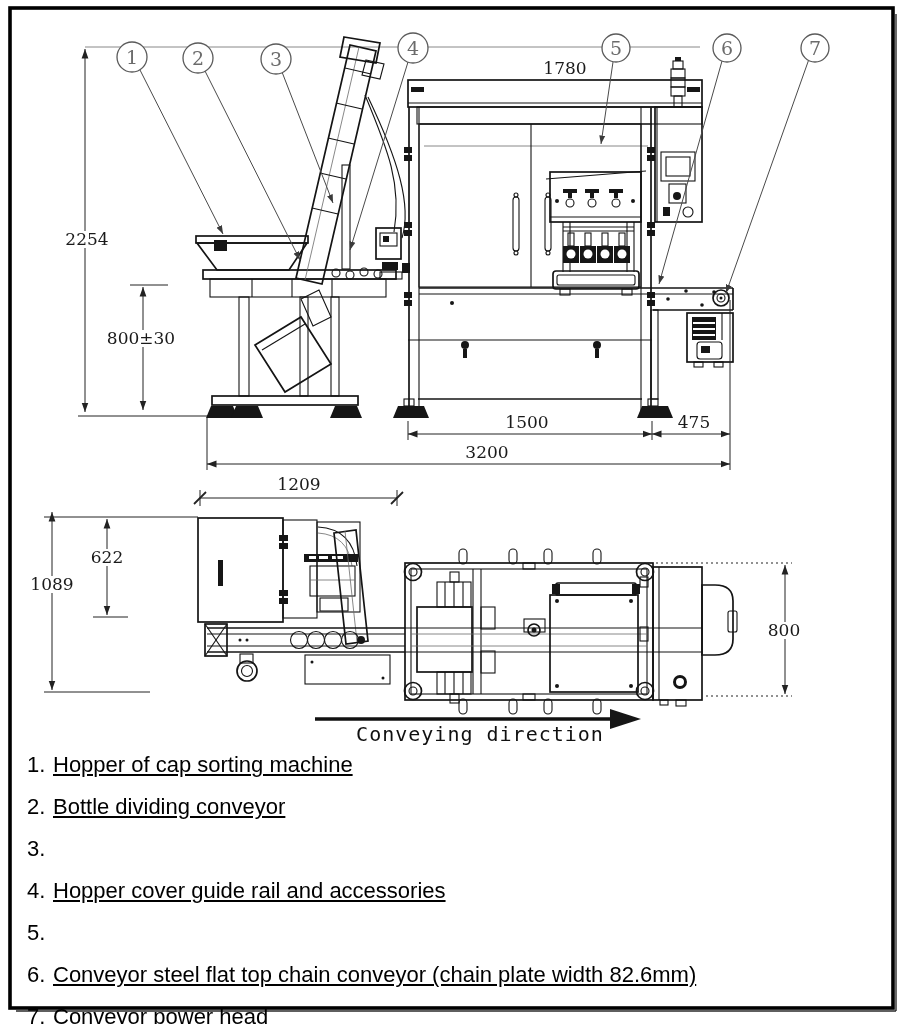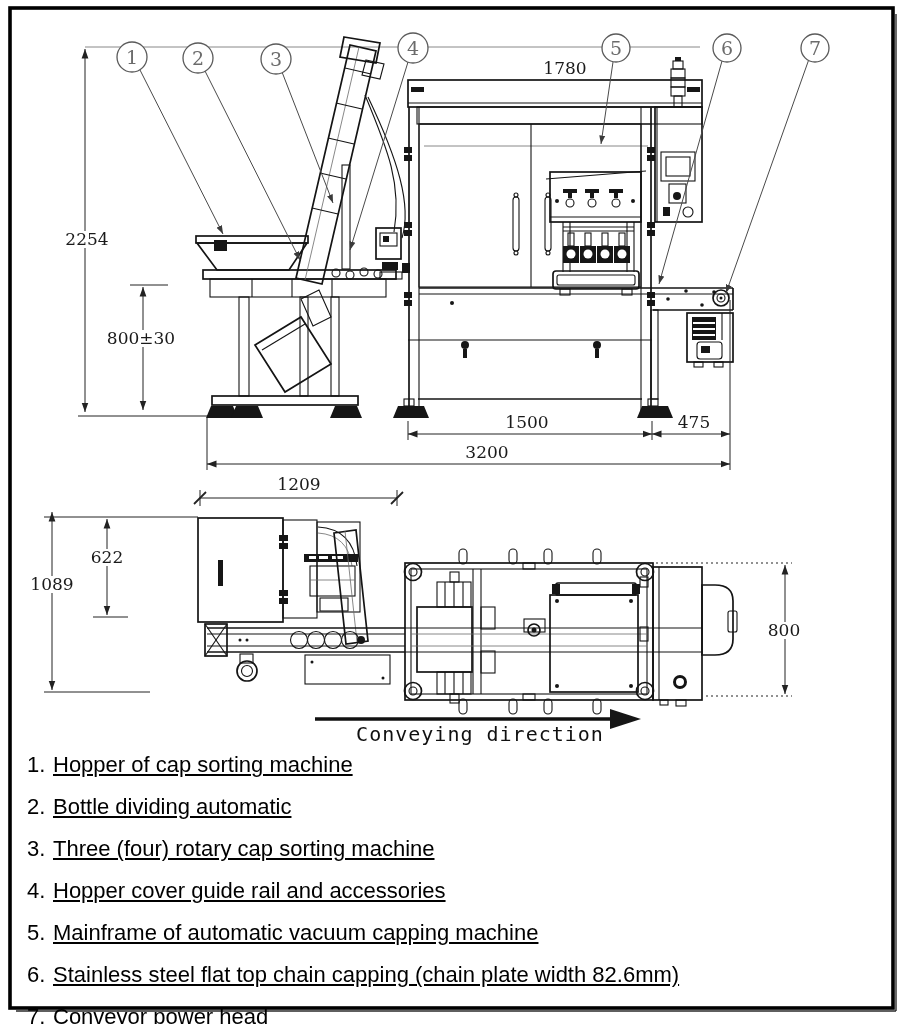--- a/index.html
+++ b/index.html
@@ -445,36 +445,34 @@
   </g>
 </svg>
 
 <div class="legend">
   <div class="legend-item">
     <span class="legend-num">1.</span>
     <span class="legend-label">Hopper of cap sorting machine</span>
   </div>
   <div class="legend-item">
     <span class="legend-num">2.</span>
-    <span class="legend-label">Bottle dividing automatic</span>
+    <span class="legend-label">Bottle dividing conveyor</span>
   </div>
   <div class="legend-item">
     <span class="legend-num">3.</span>
-    <span class="legend-label">Three (four) rotary cap sorting machine</span>
   </div>
   <div class="legend-item">
     <span class="legend-num">4.</span>
     <span class="legend-label">Hopper cover guide rail and accessories</span>
   </div>
   <div class="legend-item">
     <span class="legend-num">5.</span>
-    <span class="legend-label">Mainframe of automatic vacuum capping machine</span>
   </div>
   <div class="legend-item">
     <span class="legend-num">6.</span>
-    <span class="legend-label">Stainless steel flat top chain capping (chain plate width 82.6mm)</span>
+    <span class="legend-label">Conveyor steel flat top chain conveyor (chain plate width 82.6mm)</span>
   </div>
   <div class="legend-item">
     <span class="legend-num">7.</span>
     <span class="legend-label">Conveyor power head</span>
   </div>
 </div>
 </div>
 
 </body></html>

